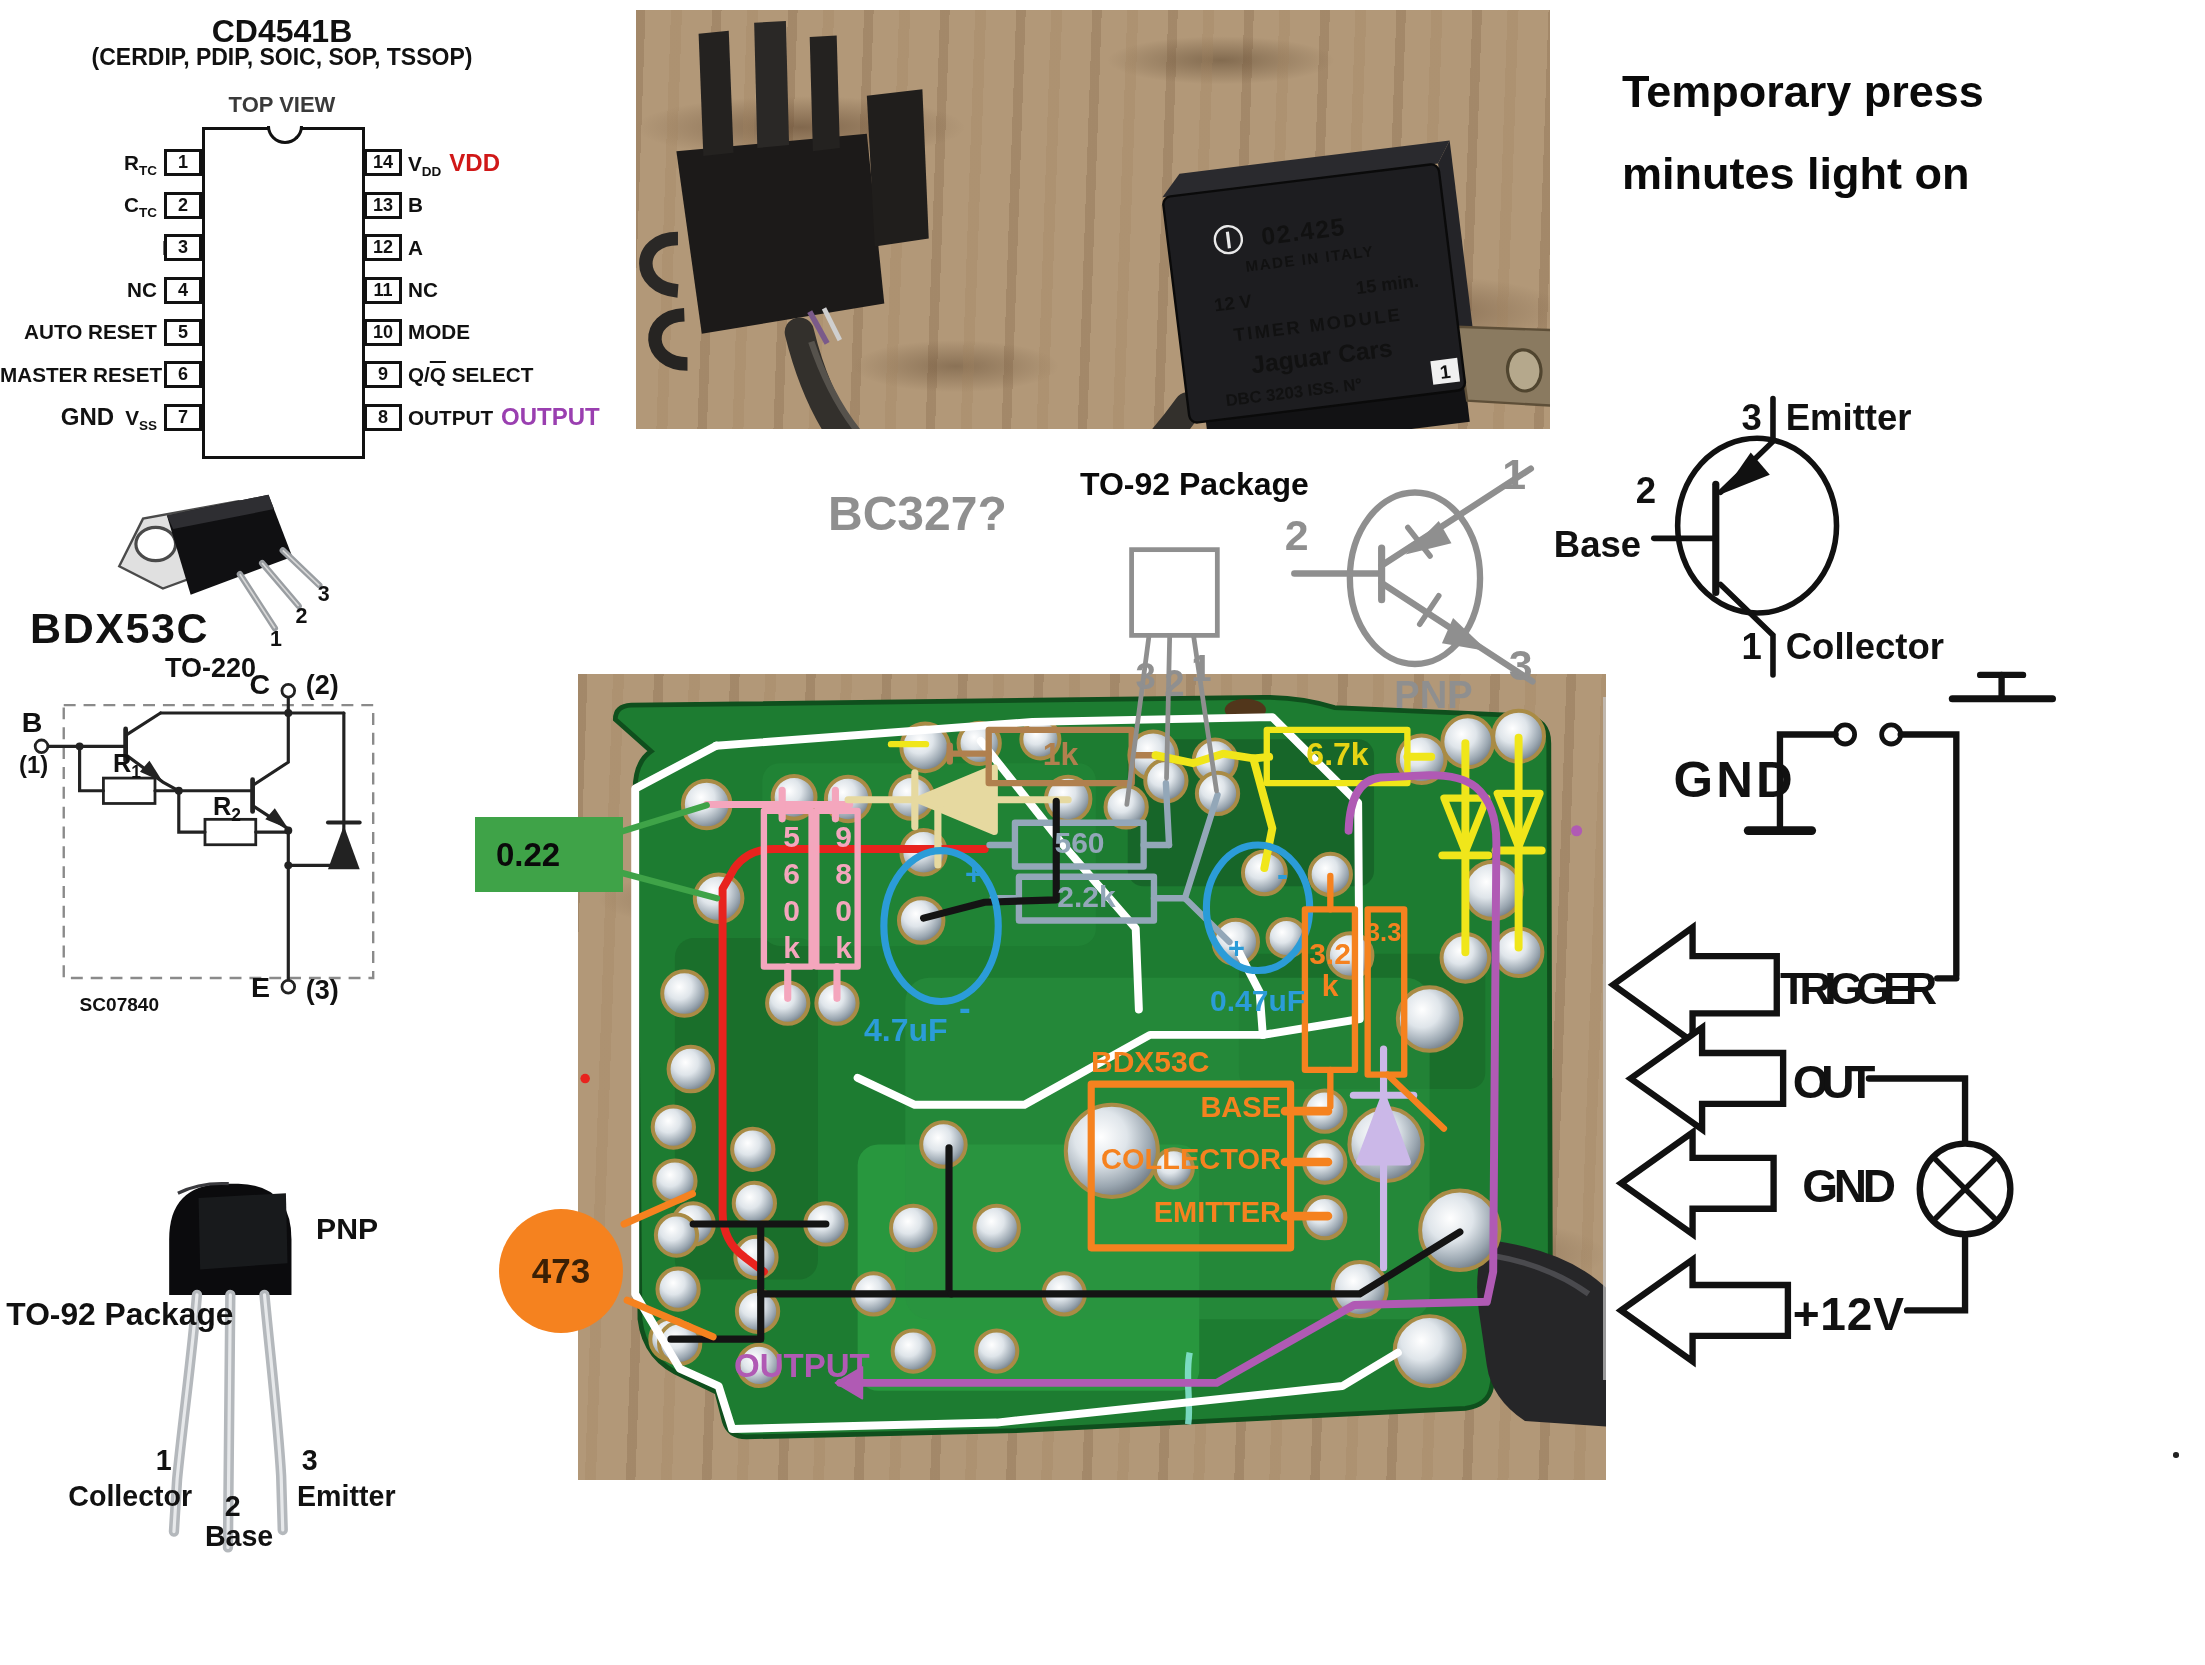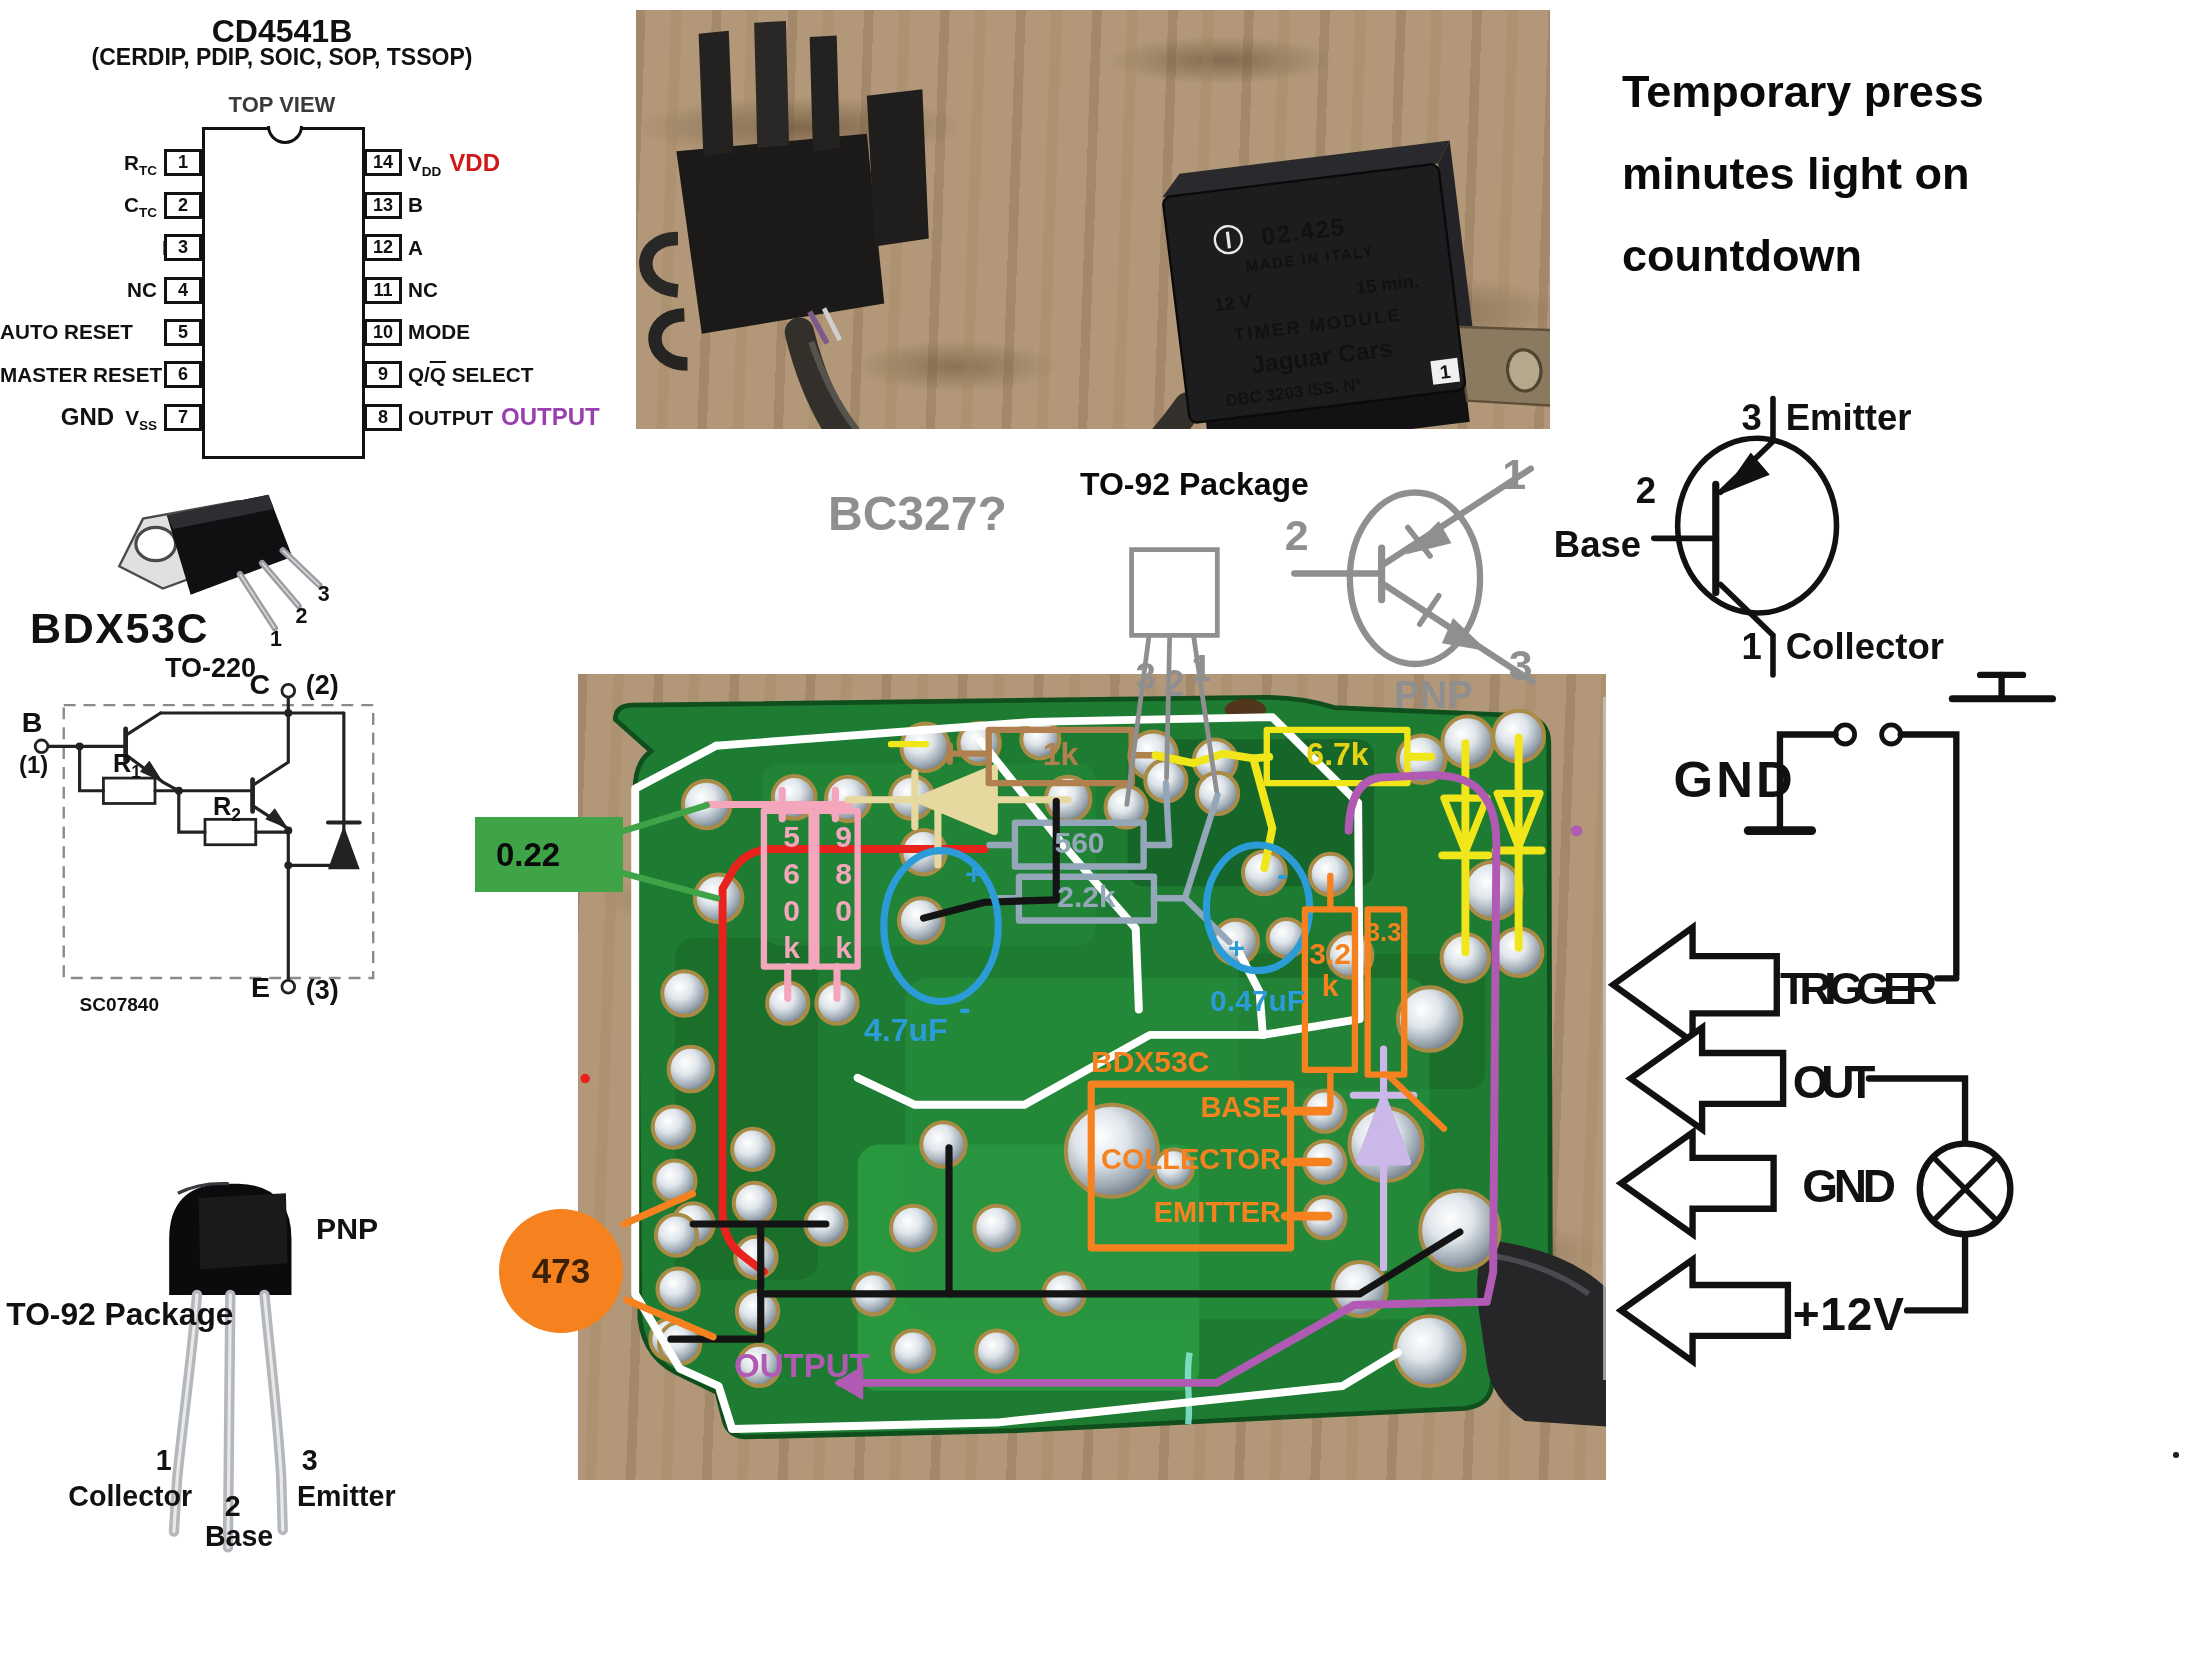--- a/index.html
+++ b/index.html
@@ -67,21 +67,21 @@
     <div id="ic-notch" class="abs"></div>
     <div id="ic-pins">
         <div class="pin-label" style="left: 0px; top: 148px; width: 157px; text-align: right;"><span>R</span><span class="sub">TC</span></div>
         <div class="pin-box" style="left: 164px; top: 149px;">1</div>
         <div class="pin-label" style="left: 0px; top: 190px; width: 157px; text-align: right;"><span>C</span><span class="sub">TC</span></div>
         <div class="pin-box" style="left: 164px; top: 192px;">2</div>
         <div class="pin-label" style="left: 0px; top: 233px; width: 157px; text-align: right; padding-left: 29px;"><span>R</span><span class="sub">S</span></div>
         <div class="pin-box" style="left: 164px; top: 234px;">3</div>
         <div class="pin-label" style="left: 0px; top: 275px; width: 157px; text-align: right;"><span>NC</span></div>
         <div class="pin-box" style="left: 164px; top: 277px;">4</div>
-        <div class="pin-label" style="left: 0px; top: 317px; width: 157px; text-align: left;"><span>AUTO RESET</span></div>
+        <div class="pin-label" style="left: 0px; top: 317px; width: 157px; text-align: right;"><span>AUTO RESET</span></div>
         <div class="pin-box" style="left: 164px; top: 319px;">5</div>
         <div class="pin-label" style="left: 0px; top: 360px; width: 157px; text-align: right;"><span>MASTER RESET</span></div>
         <div class="pin-box" style="left: 164px; top: 361px;">6</div>
         <div class="pin-label" style="left: 0px; top: 402px; width: 157px; text-align: right;"><span class="prefix">GND</span><span>V</span><span class="sub">SS</span></div>
         <div class="pin-box" style="left: 164px; top: 404px;">7</div>
         <div class="pin-box" style="left: 364px; top: 149px;">14</div>
         <div class="pin-label" style="left: 408px; top: 148px; width: 203px;"><span>V</span><span class="sub">DD</span><span class="extra" style="color: rgb(208, 24, 24);">VDD</span></div>
         <div class="pin-box" style="left: 364px; top: 192px;">13</div>
         <div class="pin-label" style="left: 408px; top: 190px; width: 203px;"><span>B</span></div>
         <div class="pin-box" style="left: 364px; top: 234px;">12</div>
@@ -135,21 +135,20 @@
           <rect x="1790" y="471" width="34" height="30" fill="#f0f0f0"></rect>
           <text x="1807" y="495" font-size="24" fill="#111" text-anchor="middle">1</text>
         </g>
       </g>
     </svg>
   </div>
 
   <div id="headline" class="abs">
     <div>Temporary press</div>
     <div>minutes light on</div>
-    <div>countdown</div>
   </div>
 
   <svg class="abs" style="left:1541px;top:357px;" width="572" height="350" viewBox="1940 450 720 440">
     <ellipse cx="2212" cy="662" rx="100" ry="110" fill="none" stroke="#111" stroke-width="7"></ellipse>
     <g stroke="#111" stroke-width="7" fill="none" stroke-linecap="round">
       <path d="M 2232 502 V 556 L 2166 620"></path>
       <path d="M 2160 610 V 746" stroke-width="9"></path>
       <path d="M 2082 678 H 2160"></path>
       <path d="M 2166 736 L 2232 800 V 850"></path>
     </g>

